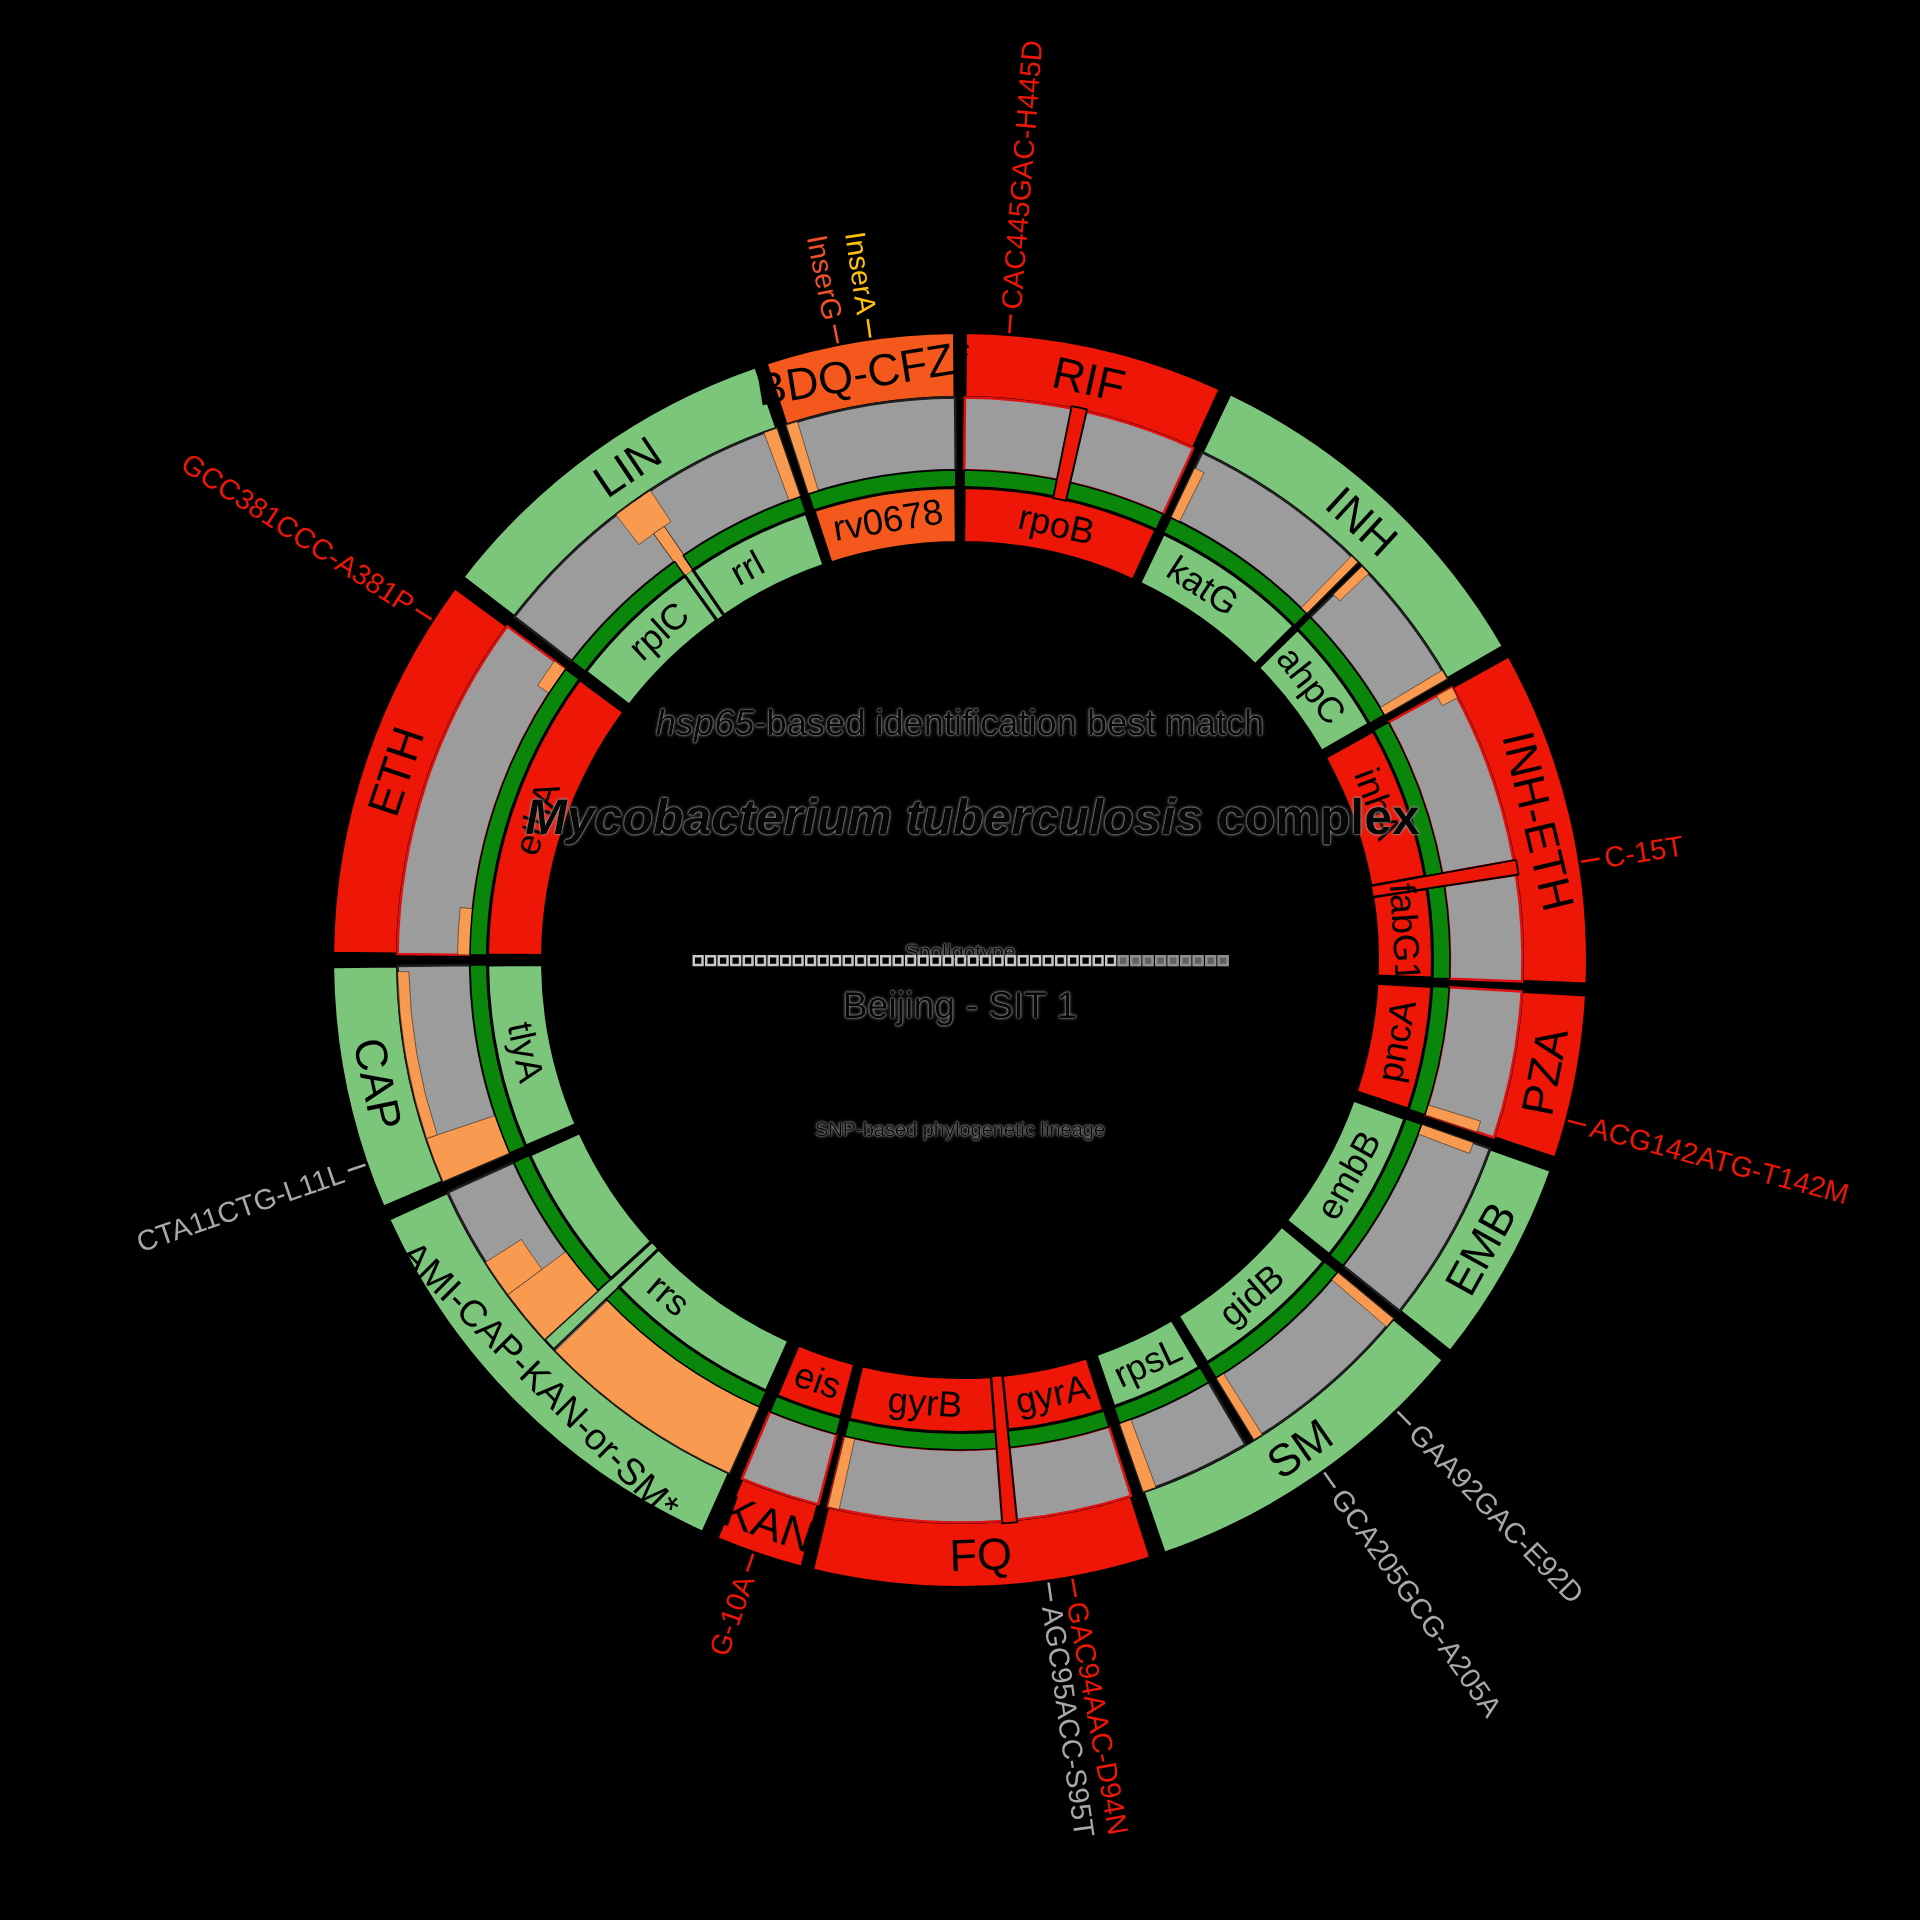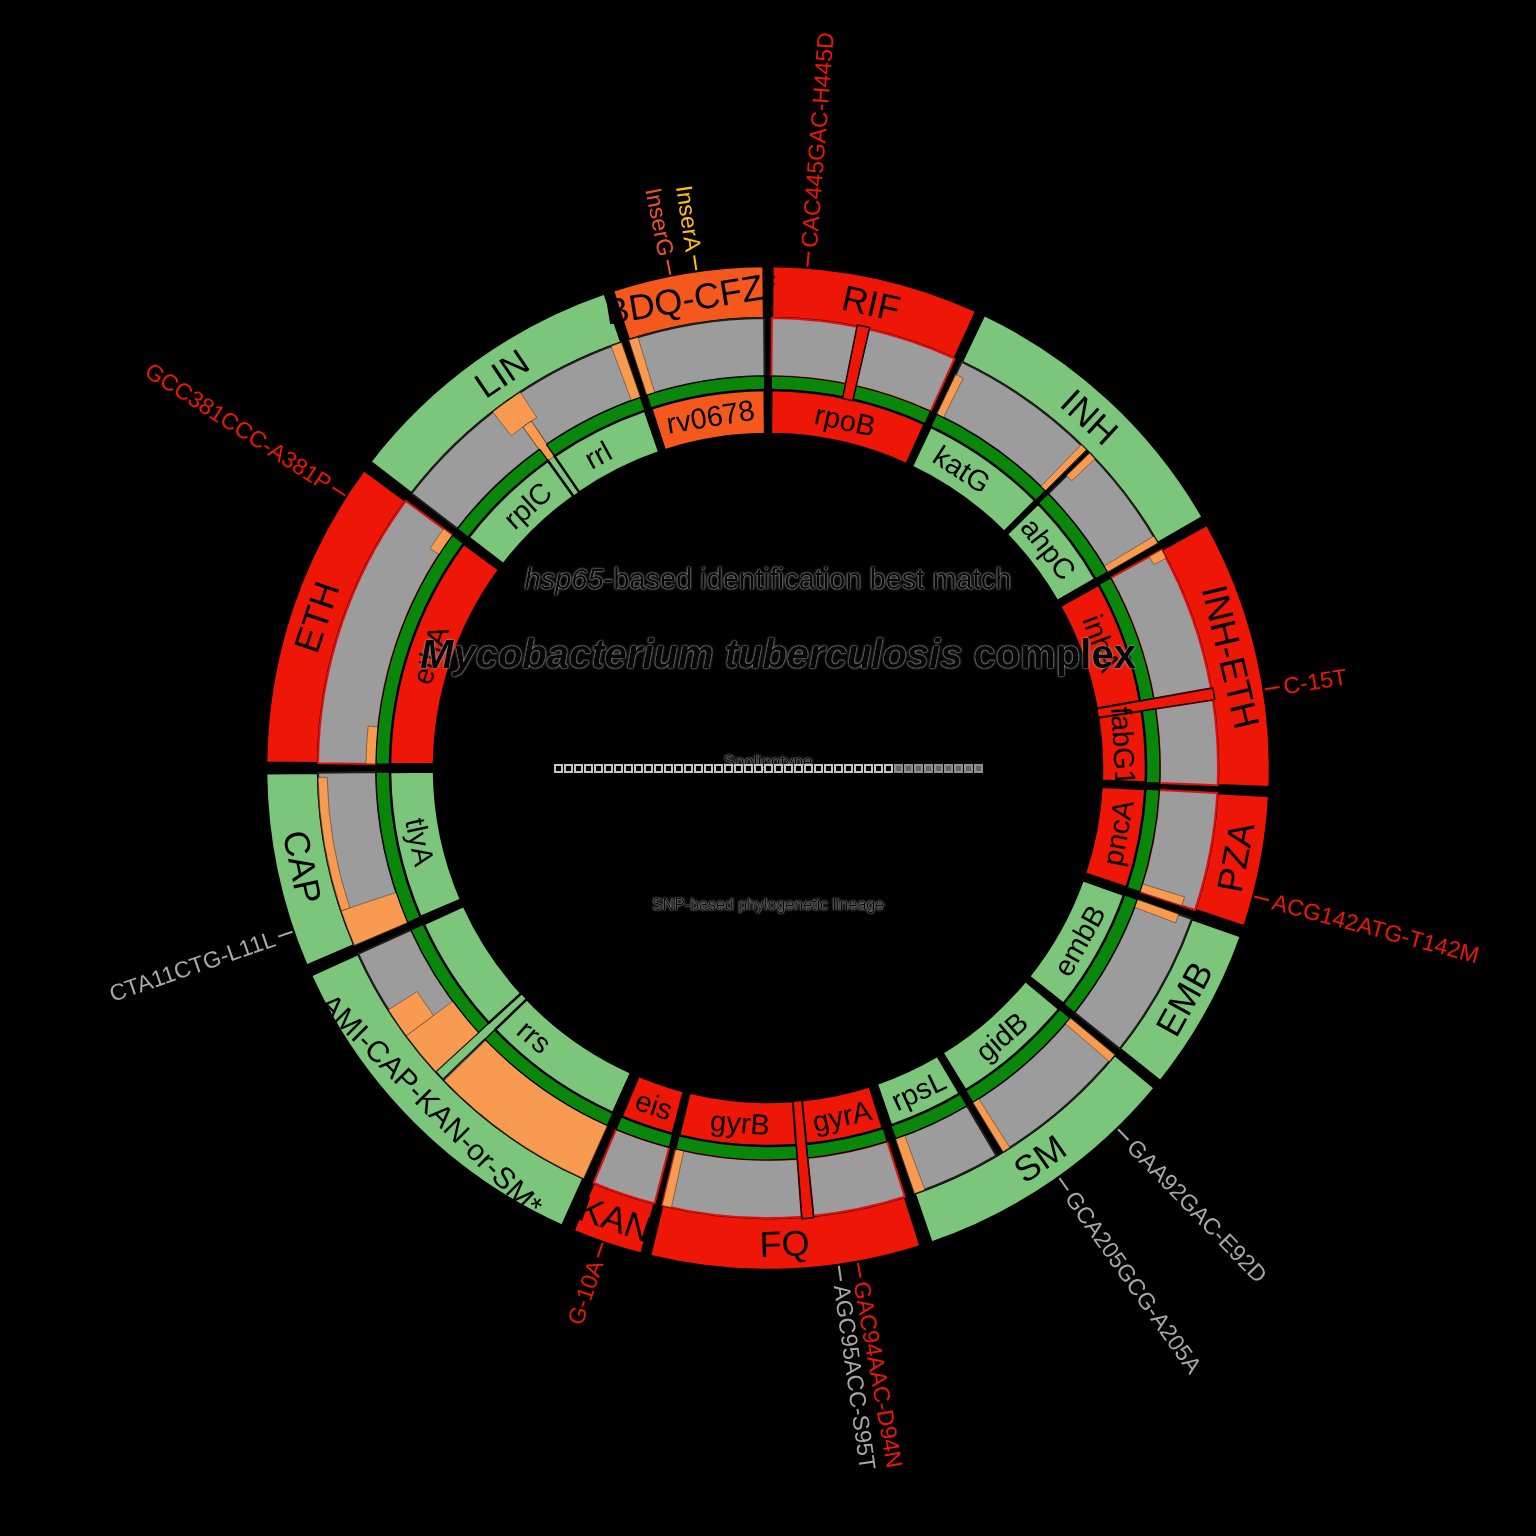--- a/index.html
+++ b/index.html
@@ -227,16 +227,17 @@
       <span class="sp-cell on"></span>
       <span class="sp-cell on"></span>
       <span class="sp-cell on"></span>
       <span class="sp-cell on"></span>
       <span class="sp-cell on"></span>
       <span class="sp-cell on"></span>
       <span class="sp-cell on"></span>
       <span class="sp-cell on"></span>
     </div>
 
+  <div class="ctext" id="spolig-result">Beijing - SIT 1</div>
 
   <div class="ctext" id="snp-line">SNP-based phylogenetic lineage</div>
 
 </div>
 
 </body></html>

